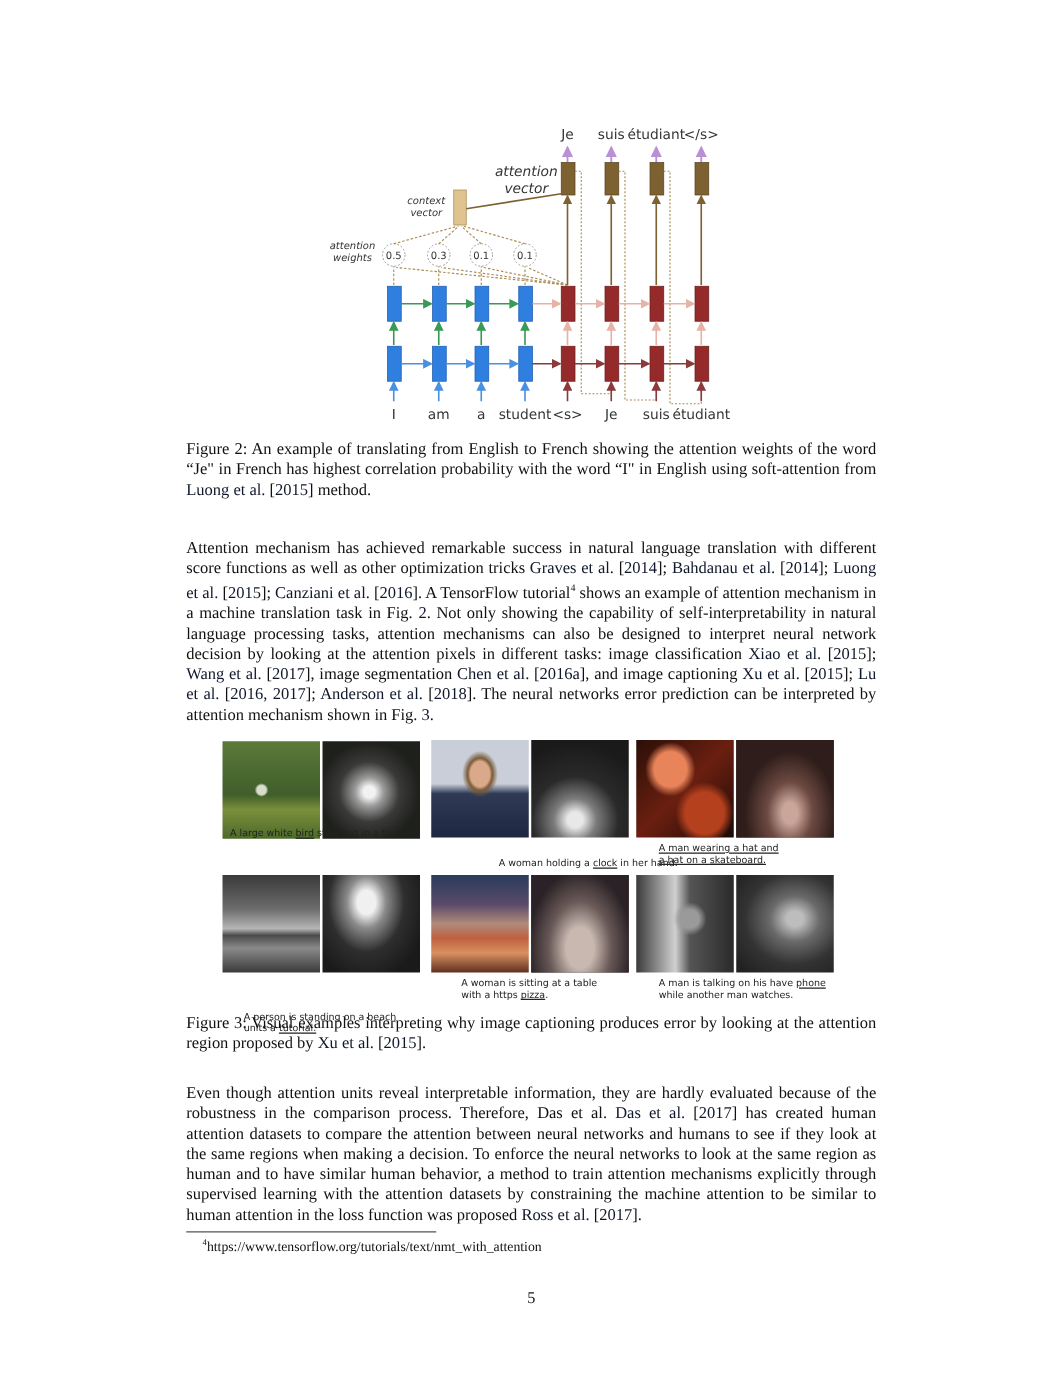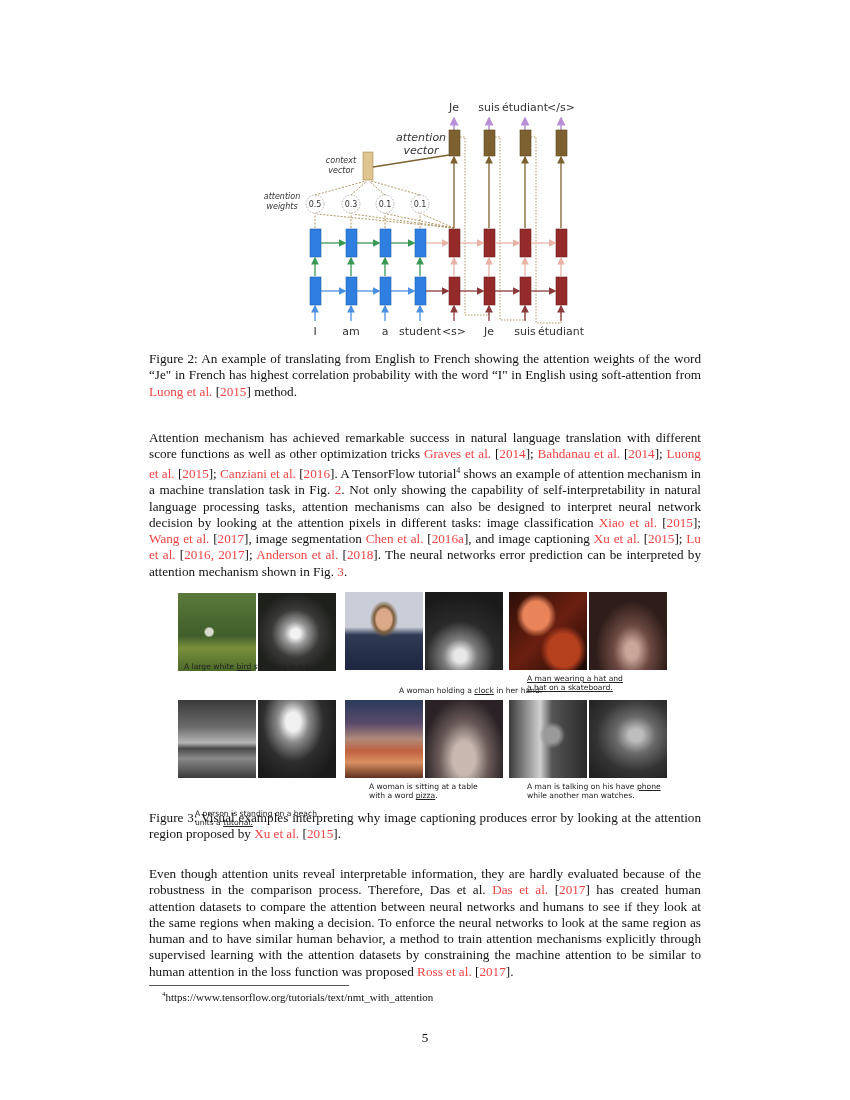--- a/index.html
+++ b/index.html
@@ -1,19 +1,19 @@
 <!DOCTYPE html>
 <html><head>
 <meta charset="utf-8">
 <style>
   html, body { margin:0; padding:0; background:#ffffff; }
   body { width:850px; height:1100px; position:relative; overflow:hidden;
          font-family:"Liberation Serif","DejaVu Serif",serif; color:#111; }
   .para { position:absolute; left:149px; width:552px; font-size:13.2px; line-height:16.3px; text-align:justify; }
-  .cite { color:#ef4444; }
+  .cite { color:#0f172a; }
   .fig2 { position:absolute; left:257px; top:95px; width:345px; height:250px; }
   .fig3 { position:absolute; left:175px; top:590px; width:500px; height:215px; }
   .imgpair { position:absolute; display:flex; gap:2px; }
   .img { width:78px; height:78px; }
   .cap { position:absolute; font-family:"DejaVu Sans","Liberation Sans",sans-serif; font-size:7.6px; line-height:9.4px; color:#222; }
   .cap u { text-decoration:underline; }
   .footrule { position:absolute; left:149px; top:985px; width:200px; border-top:1px solid #555; }
   .footnote { position:absolute; left:162px; top:990px; font-size:11px; }
   .footnote sup { font-size:7px; }
   .pagenum { position:absolute; left:0; width:850px; top:1030px; text-align:center; font-size:13px; }
@@ -244,21 +244,21 @@
     <div class="img" style="background:radial-gradient(ellipse at 55% 45%, #9a9a9a 0 12%, transparent 22%), linear-gradient(90deg,#3a3a3a,#d0d0d0 40%,#555 55%,#2a2a2a);"></div>
     <div class="img" style="background:radial-gradient(ellipse at 60% 45%, #bdbdbd 0 10%, #6a6a6a 30%, #333 60%, #222 90%);"></div>
   </div>
 
   <div class="cap" style="left:20px; top:208px;margin-top:11px;">
     <span>A person is standing on a beach</span><br>
     <span>units a </span><u>tutorial.</u><span></span>
   </div>
   <div class="cap" style="left:194px; top:192px;">
     <span>A woman is sitting at a table</span><br>
-    <span>with a word </span><u>pizza</u><span>.</span>
+    <span>with a https </span><u>pizza</u><span>.</span>
   </div>
   <div class="cap" style="left:352px; top:192px;">
     <span>A man is talking on his have </span><u>phone</u><span></span><br>
     <span>while another man watches.</span>
   </div>
 </div>
 
 <div class="para" style="top:810px;">
   <span>Figure 3: Visual examples interpreting why image captioning produces error by looking at the attention region proposed by </span><a class="cite">Xu et al.</a> [<a class="cite">2015</a><span>].</span>
 </div>

